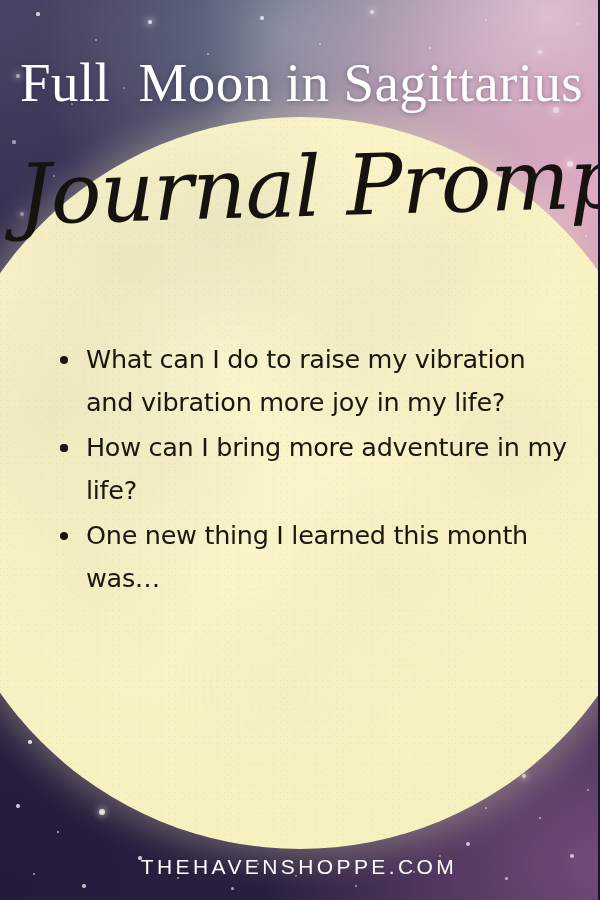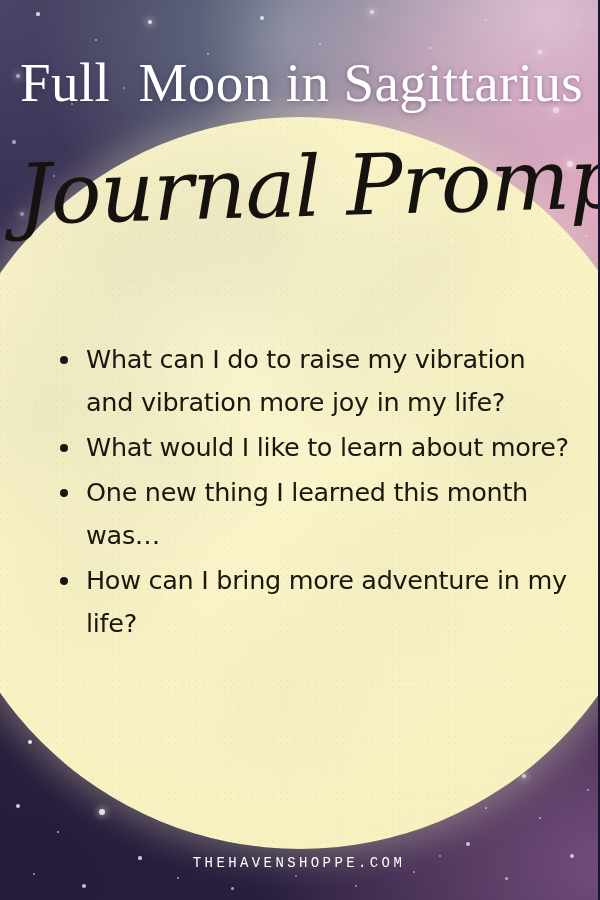--- a/index.html
+++ b/index.html
@@ -158,22 +158,22 @@
   }
 
   
   .footer {
     position: absolute;
     left: 0;
     right: 0;
     top: 855px;
     margin: 0;
     text-align: center;
-    font-family: Liberation Mono, monospace;
-    font-size: 14px;
+    font-family: Liberation Sans, sans-serif;
+    font-size: 21px;
     letter-spacing: 3.4px;
     color: #ffffff;
   }
 </style>
 </head>
 <body>
 
 <div id="poster">
 
   <div class="sky"></div>
@@ -239,20 +239,20 @@
     <div class="moon-texture"></div>
     <div class="moon-speckle"></div>
   </div>
 
   <h1 class="title">Full  Moon in Sagittarius</h1>
 
   <div class="script">Journal Prompts</div>
 
   <ul class="prompts" id="prompt-list">
       <li class="prompt-item"><span class="bullet"></span><span>What can I do to raise my vibration and vibration more joy in my life?</span></li>
-      <li class="prompt-item"><span class="bullet"></span><span>What would I like to learn about more?</span></li>
+      <li class="prompt-item"><span class="bullet"></span></li>
+      <li class="prompt-item"><span class="bullet"></span><span>How can I bring more adventure in my life?</span></li>
       <li class="prompt-item"><span class="bullet"></span><span>One new thing I learned this month was…</span></li>
-      <li class="prompt-item"><span class="bullet"></span><span>How can I bring more adventure in my life?</span></li>
     </ul>
 
   <div class="footer">THEHAVENSHOPPE.COM</div>
 
 </div>
 
 </body></html>

